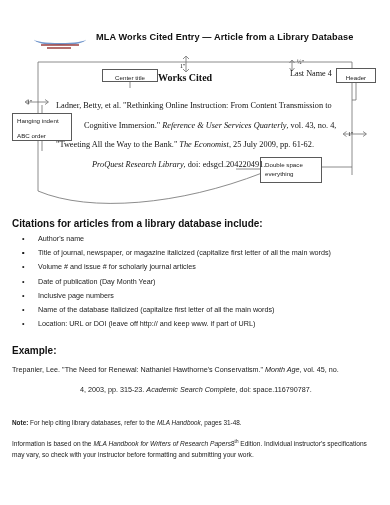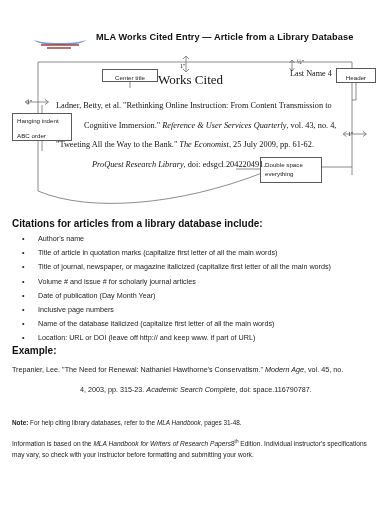--- a/index.html
+++ b/index.html
@@ -89,23 +89,24 @@
     left: 290px; top: 14px;
     font-family: "Liberation Serif", serif;
     font-size: 8.2px;
     color: #111;
     white-space: nowrap;
   }
   .wc-text {
     position: absolute;
     left: 158px; top: 17px;
     font-family: "Liberation Serif", serif;
-    font-size: 13px;
-    color: #111;
-    white-space: nowrap;
+    font-size: 10px;
+    color: #111;
+    white-space: nowrap;
+    font-weight: bold;
   }
 
   .mlabel {
     position: absolute;
     font-family: "Liberation Serif", serif;
     font-size: 6px;
     color: #111;
     white-space: nowrap;
   }
   .m-top-1 { left: 180px; top: 8px; }
@@ -267,32 +268,32 @@
         <div class="cite-line"><span>Ladner, Betty, et al. "Rethinking Online Instruction: From Content Transmission to</span></div>
         <div class="cite-line ind"><span>Cognitive Immersion." </span><i>Reference &amp; User Services Quarterly</i><span>, vol. 43, no. 4,</span></div>
         <div class="cite-line"><span>"Tweeting All the Way to the Bank." </span><i>The Economist</i><span>, 25 July 2009, pp. 61-62.</span></div>
         <div class="cite-line ind2"><i>ProQuest Research Library</i><span>, doi: edsgcl.204220491.</span></div>
       </div>
   </div>
 
   <div class="section-head heading-citations">Citations for articles from a library database include:</div>
   <div class="bullets" id="bullets">
       <div class="bullet"><span class="dot">•</span><span>Author's name</span></div>
-      <div class="bullet"><span class="dot">•</span><span>Title of article in quotation marks (capitalize first letter of all the main words)</span></div>
+      <div class="bullet"><span class="dot">•</span></div>
       <div class="bullet"><span class="dot">•</span><span>Title of journal, newspaper, or magazine italicized (capitalize first letter of all the main words)</span></div>
       <div class="bullet"><span class="dot">•</span><span>Volume # and issue # for scholarly journal articles</span></div>
       <div class="bullet"><span class="dot">•</span><span>Date of publication (Day Month Year)</span></div>
       <div class="bullet"><span class="dot">•</span><span>Inclusive page numbers</span></div>
       <div class="bullet"><span class="dot">•</span><span>Name of the database italicized (capitalize first letter of all the main words)</span></div>
       <div class="bullet"><span class="dot">•</span><span>Location: URL or DOI  (leave off http:// and keep www. if part of URL)</span></div>
     </div>
 
   <div class="section-head heading-example">Example:</div>
   <div class="example-block" id="example-block">
-      <div class="l1"><span>Trepanier, Lee. "The Need for Renewal: Nathaniel Hawthorne's Conservatism." </span><i>Modern Age</i><span>, vol. 45, no.</span></div>
+      <div class="l1"><span>Trepanier, Lee. "The Need for Renewal: Nathaniel Hawthorne's Conservatism." </span><i>Month Age</i><span>, vol. 45, no.</span></div>
       <div class="l2"><span>4, 2003, pp. 315-23. </span><i>Academic Search Complete</i><span>, doi: space.116790787.</span></div>
     </div>
 
   <div class="note">
     <b>Note:</b><span> For help citing library databases, refer to the </span><i>MLA Handbook</i><span>, pages 31-48.</span>
   </div>
 
   <div class="footer-info">
     <span>Information is based on the </span><i>MLA Handbook for Writers of Research Papers</i><span>8</span><sup>th</sup><span> Edition. Individual instructor's specifications may vary, so check with your instructor before formatting and submitting your work.</span>
   </div>

